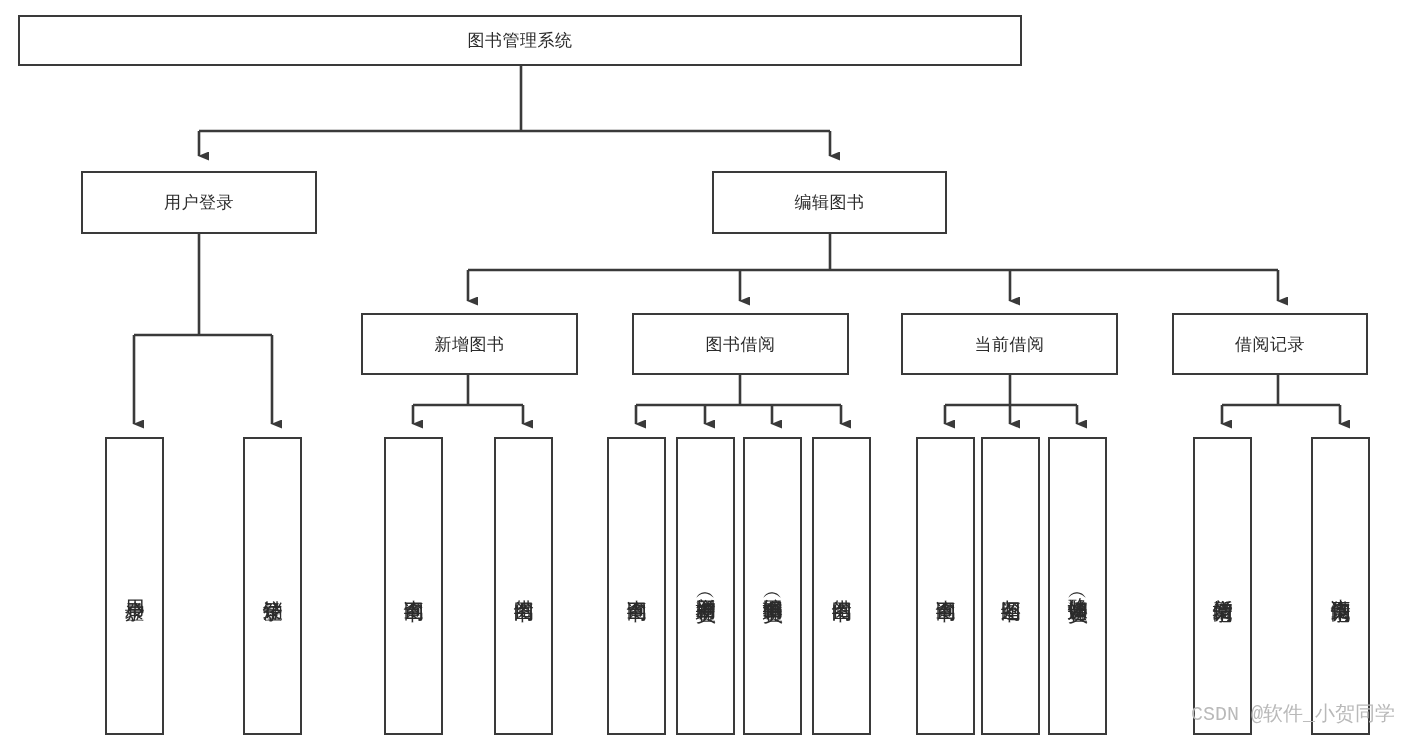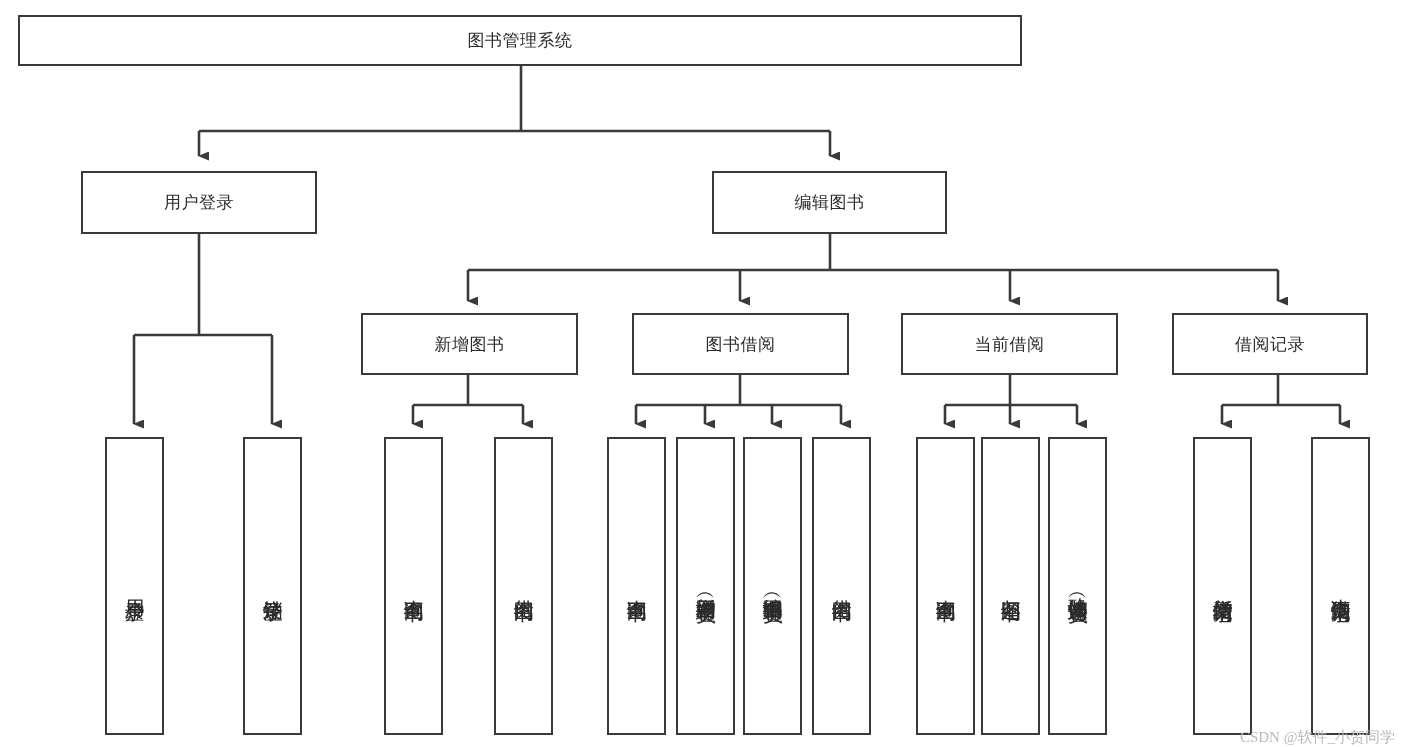--- a/index.html
+++ b/index.html
@@ -50,26 +50,26 @@
     white-space: nowrap;
     justify-content: center;
     align-items: center;
   }
   .node-label {
     display: block;
   }
   #watermark {
     position: absolute;
     right: 10px;
-    bottom: 0;
-    font-size: 15px;
+    bottom: 20px;
+    font-size: 20px;
     color: #b9b9b9;
     white-space: nowrap;
     z-index: 5;
-    font-family: Liberation Serif, serif;
+    font-family: Liberation Mono, monospace;
   }
 </style>
 </head>
 <body>
 
 <div id="diagram-root">
 
   <svg id="edge-layer" viewBox="0 0 1405 747" width="1405" height="747" xmlns="http://www.w3.org/2000/svg">
     <defs>
       <marker id="arrowhead" markerWidth="9" markerHeight="11" refX="4.5" refY="10" orient="auto" markerUnits="userSpaceOnUse">

